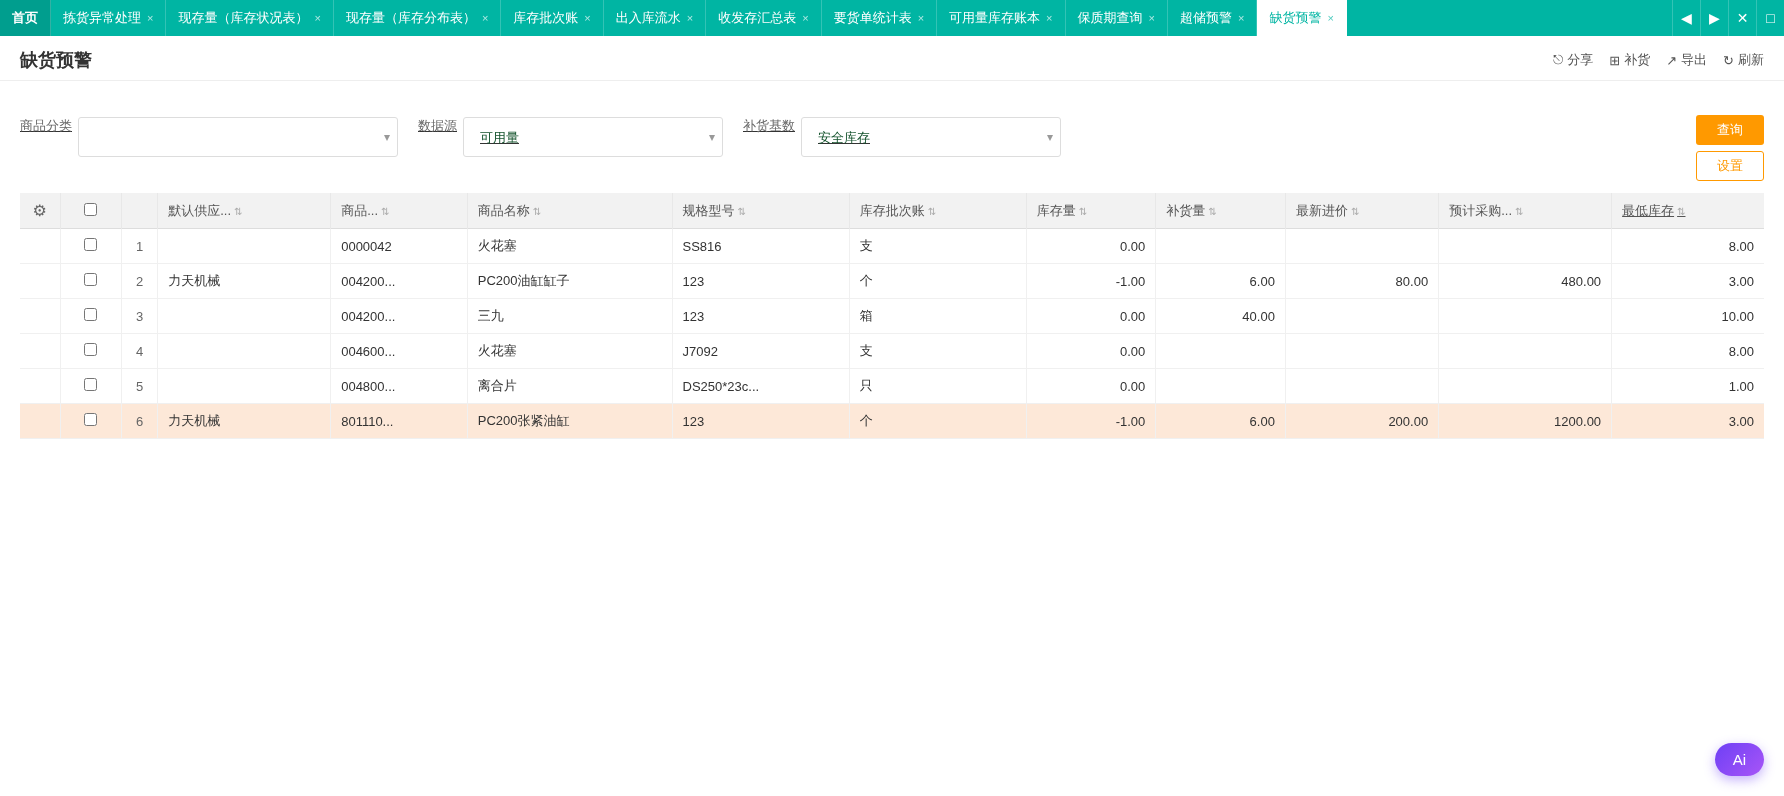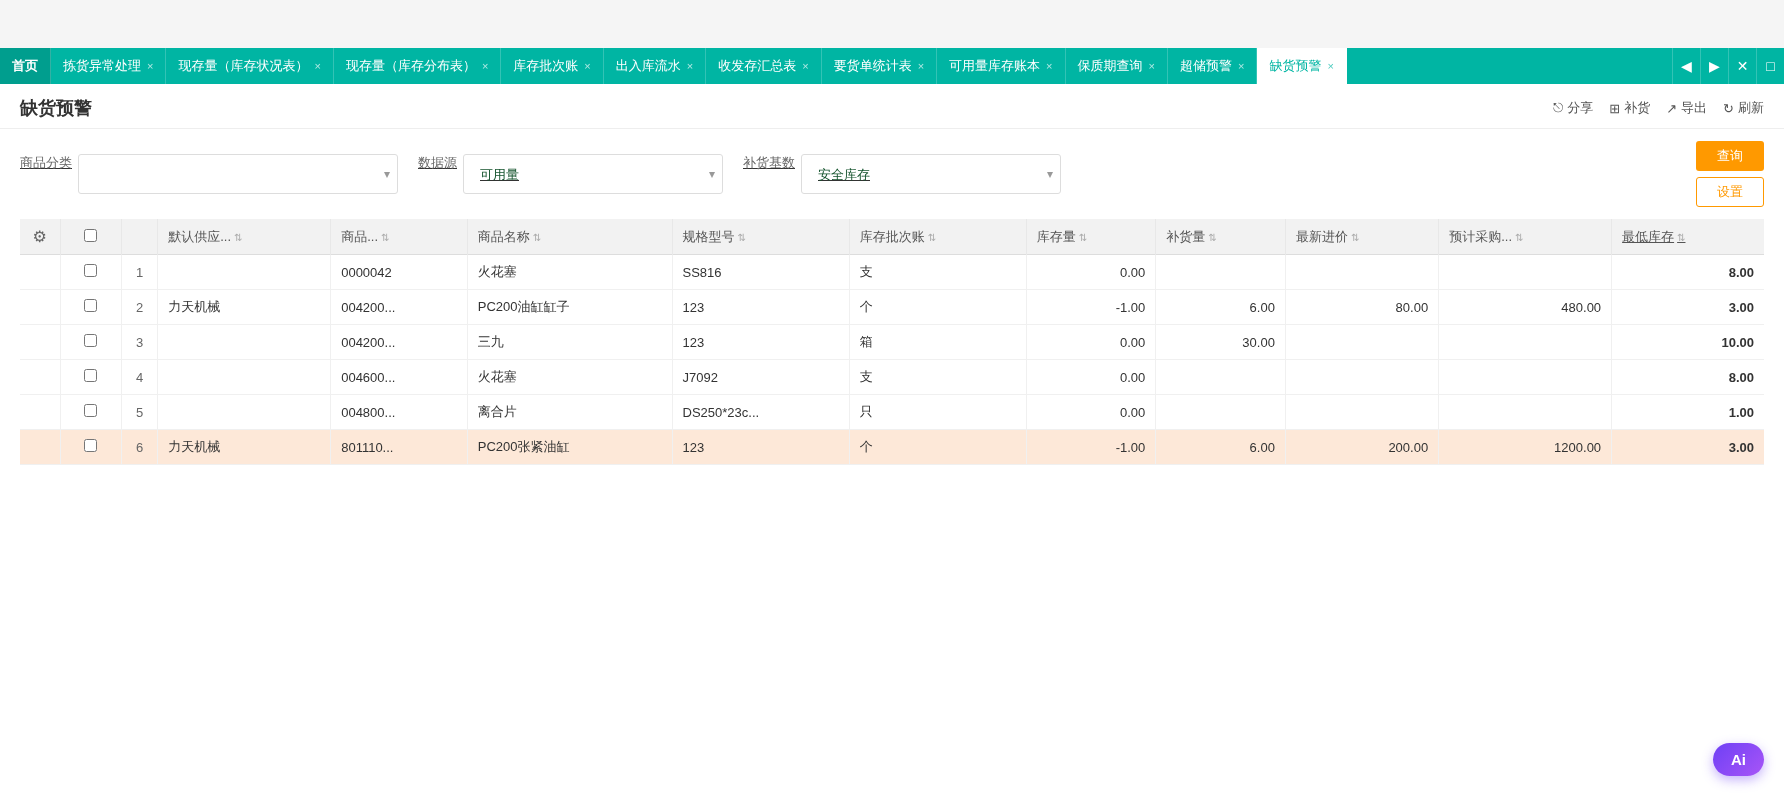--- a/index.html
+++ b/index.html
@@ -6,21 +6,20 @@
     body { font-family: 'Microsoft YaHei', Arial, sans-serif; font-size: 13px; background: #f5f5f5; color: #333; }
 
     
     .top-nav {
       display: flex;
       align-items: center;
       background: #00b5a3;
       height: 36px;
       overflow: hidden;
       position: relative;
-      margin-top: 48px;
     }
     .nav-tab {
       display: flex;
       align-items: center;
       height: 36px;
       padding: 0 12px;
       color: #fff;
       white-space: nowrap;
       cursor: pointer;
       font-size: 13px;
@@ -157,20 +156,21 @@
       padding: 2px 20px;
       font-size: 13px;
       cursor: pointer;
       white-space: nowrap;
     }
     .filter-actions {
       display: flex;
       flex-direction: column;
       gap: 6px;
       margin-left: auto;
+      margin-top: 22px;
     }
 
     
     .table-wrapper {
       padding: 0 20px;
       overflow-x: auto;
     }
     table {
       width: 100%;
       border-collapse: collapse;
@@ -193,21 +193,21 @@
     tbody tr {
       border-bottom: 1px solid #f0f0f0;
     }
     tbody tr.highlighted { background: #fde8d8; }
     tbody td {
       padding: 8px 10px;
       color: #333;
       white-space: nowrap;
       border-right: 1px solid #f0f0f0;
     }
-    tbody td:last-child { border-right: none; font-weight: bold; }
+    tbody td:last-child { border-right: none; }
     .row-num {
       text-align: center;
       color: #666;
     }
     .checkbox-cell {
       text-align: center;
     }
     .sort-icon {
       font-size: 10px;
       color: #aaa;
@@ -228,21 +228,21 @@
     .ai-btn {
       position: fixed;
       right: 20px;
       bottom: 20px;
       background: linear-gradient(135deg, #6e40f5, #a855f7);
       color: #fff;
       border: none;
       border-radius: 50px;
       padding: 8px 18px;
       font-size: 15px;
-      font-weight: bold;
+      font-weight: normal;
       cursor: pointer;
       box-shadow: 0 4px 12px rgba(110,64,245,0.4);
     }
   </style>
 </head>
 <body>
 
 <div class="top-nav">
   <div class="nav-tab home">
     <span>首页</span>
@@ -445,21 +445,21 @@
     <td class="checkbox-cell">
       <input type="checkbox" style="">
     </td>
     <td class="row-num">3</td>
     <td></td>
     <td>004200...</td>
     <td>三九</td>
     <td>123</td>
     <td>箱</td>
     <td class="num-cell">0.00</td>
-    <td class="num-cell">30.00</td>
+    <td class="num-cell">40.00</td>
     <td class="num-cell"></td>
     <td class="num-cell"></td>
     <td class="num-cell">10.00</td>
   </tr>
           <tr>
     <td></td>
     <td class="checkbox-cell">
       <input type="checkbox" style="">
     </td>
     <td class="row-num">4</td>

